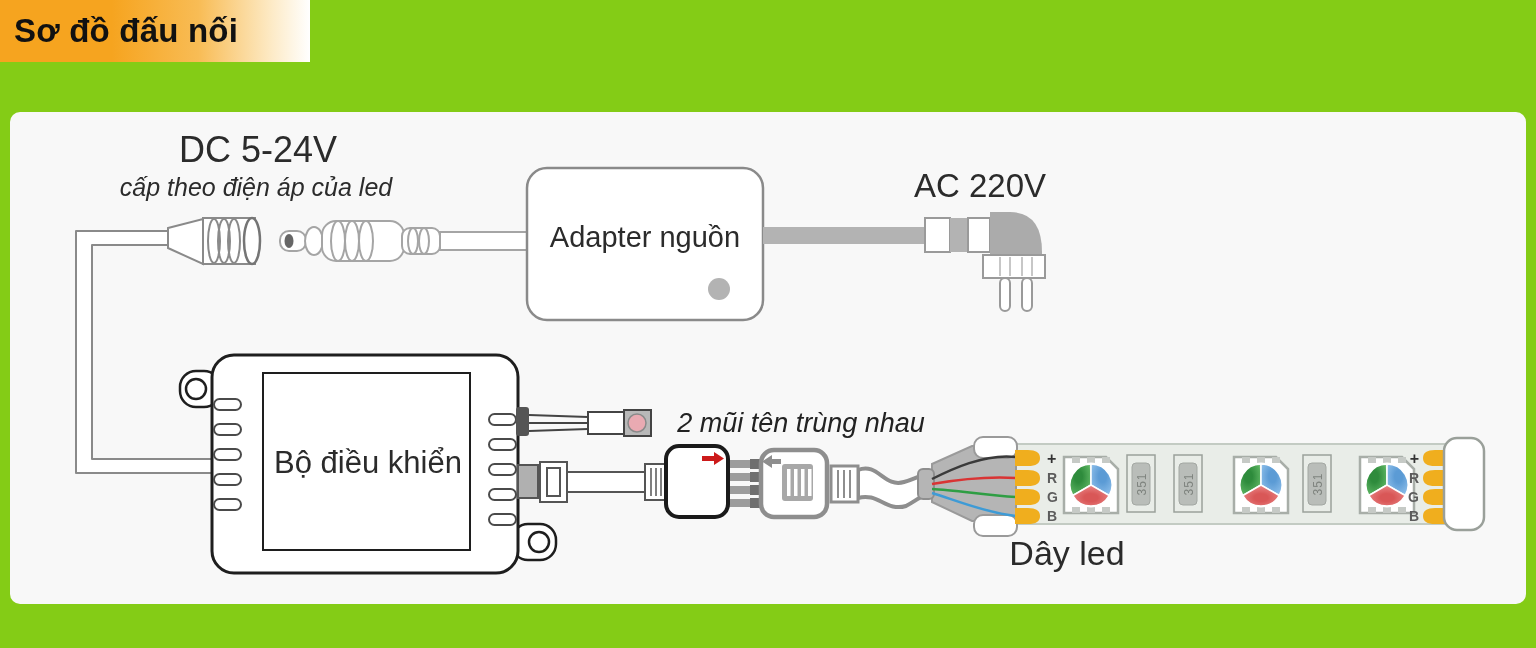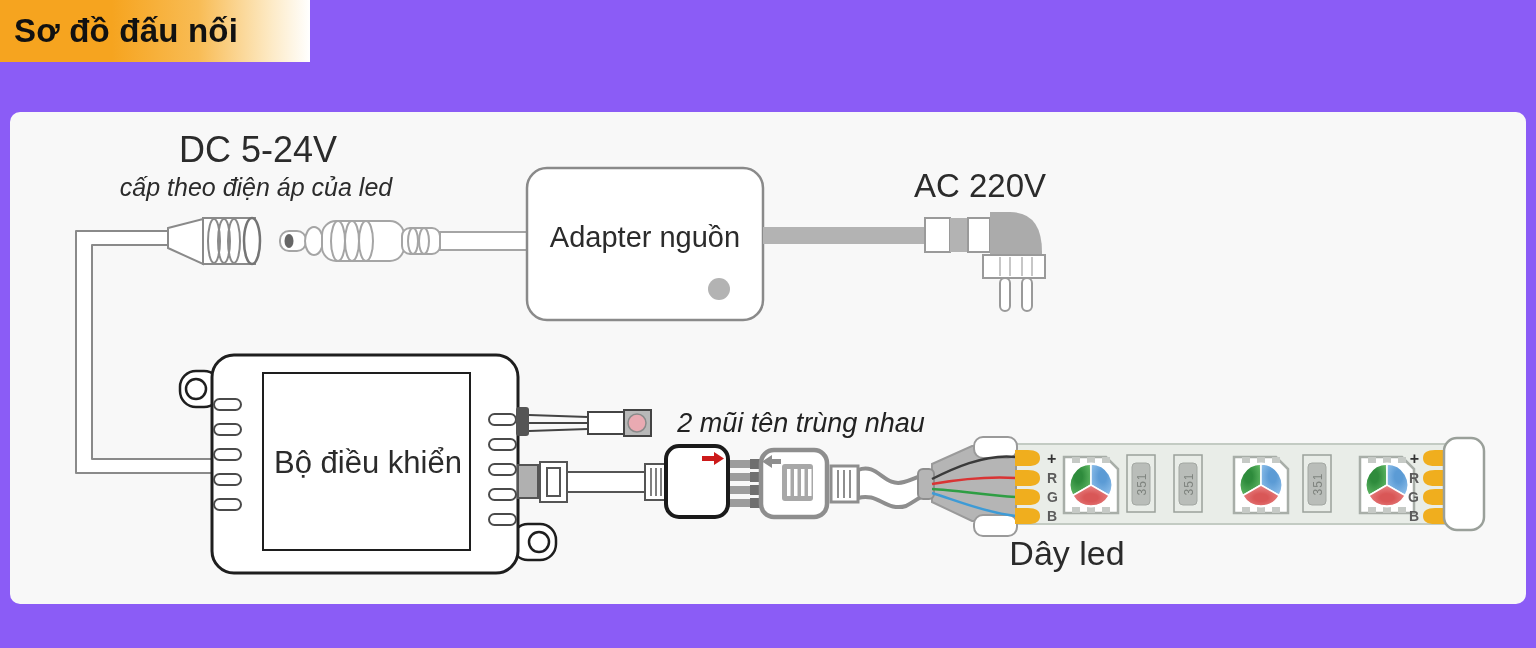--- a/index.html
+++ b/index.html
@@ -1,17 +1,17 @@
 <!DOCTYPE html>
 <html><head>
 <meta charset="utf-8">
 <style>
   html,body{margin:0;padding:0;background:#ffffff;width:1536px;height:648px;overflow:hidden;
     font-family:"Liberation Sans","DejaVu Sans",sans-serif;}
-  .stage{position:relative;width:1536px;height:648px;background:#8b5cf6;}
+  .stage{position:relative;width:1536px;height:648px;background:#84cc16;}
   .banner{position:absolute;left:0;top:0;width:310px;height:62px;
     background:linear-gradient(90deg,#F6A41F 0%,#F6A41F 36%,#F8BC55 64%,#FDEBC8 88%,#ffffff 100%);
     display:flex;align-items:center;}
   .banner h1{margin:0 0 0 14px;font-size:33px;font-weight:bold;color:#111;letter-spacing:.2px;}
   .panel{position:absolute;left:10px;top:112px;width:1516px;height:492px;background:#f8f8f8;border-radius:10px;}
   svg.diagram{position:absolute;left:0;top:0;}
   .t-main{font-size:33px;fill:#2b2b2b;}
   .t-dc{font-size:36px;fill:#2b2b2b;font-weight:500;}
   .t-sub{font-size:25px;fill:#2b2b2b;font-style:italic;}
   .t-box{font-size:29px;fill:#2b2b2b;}

